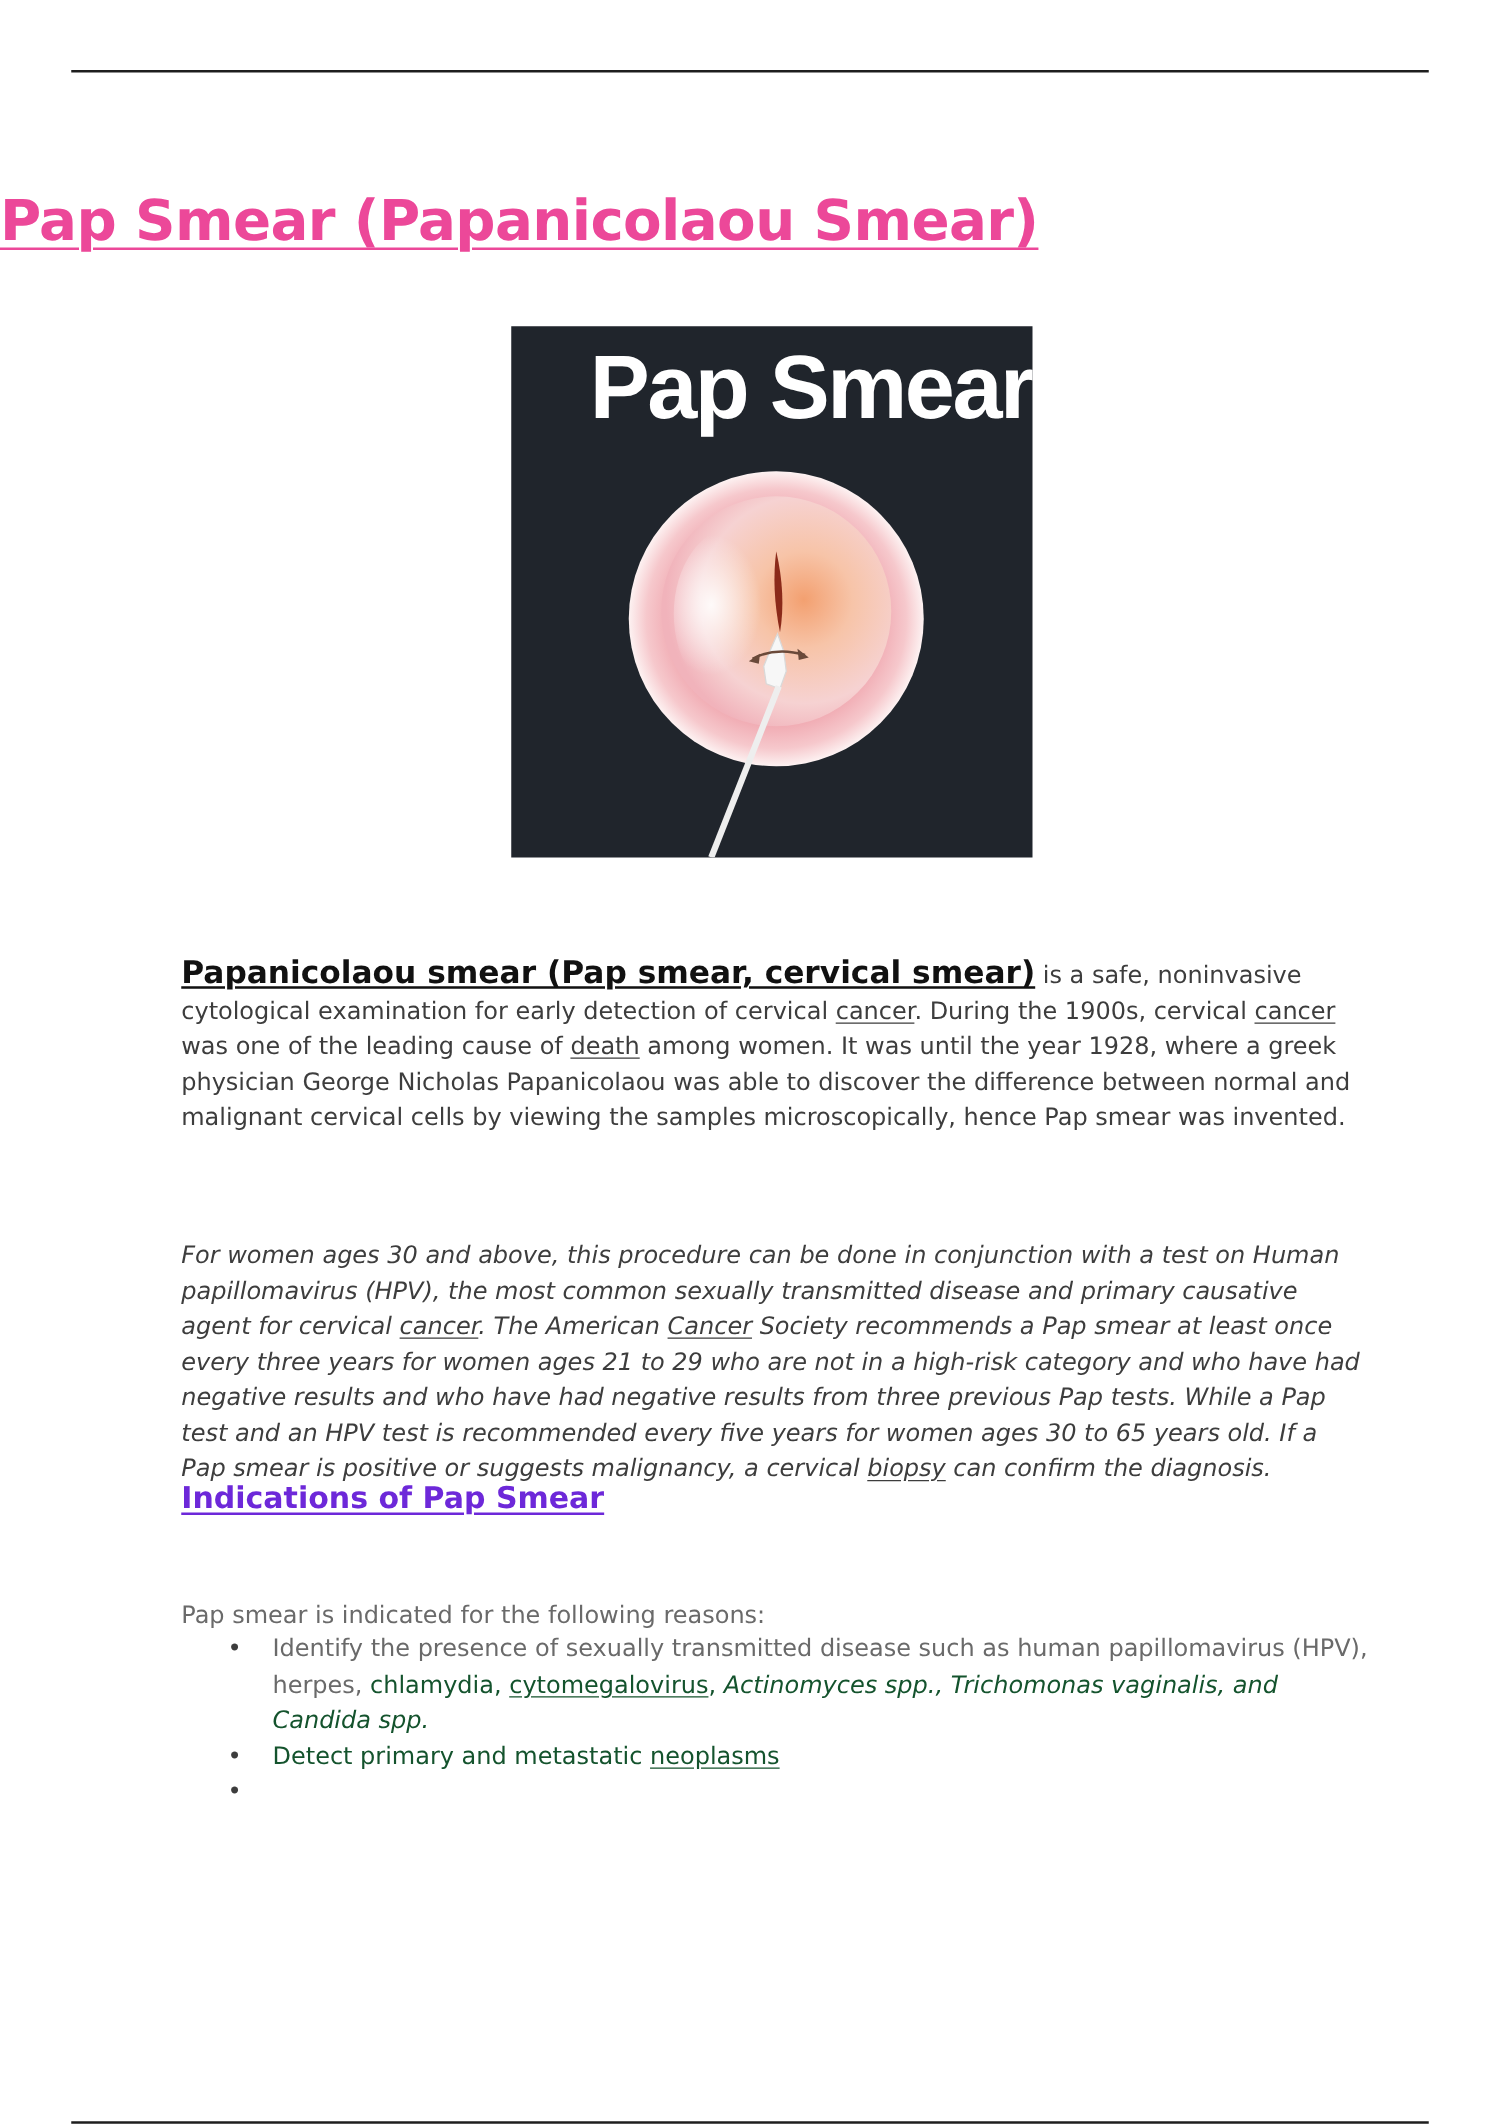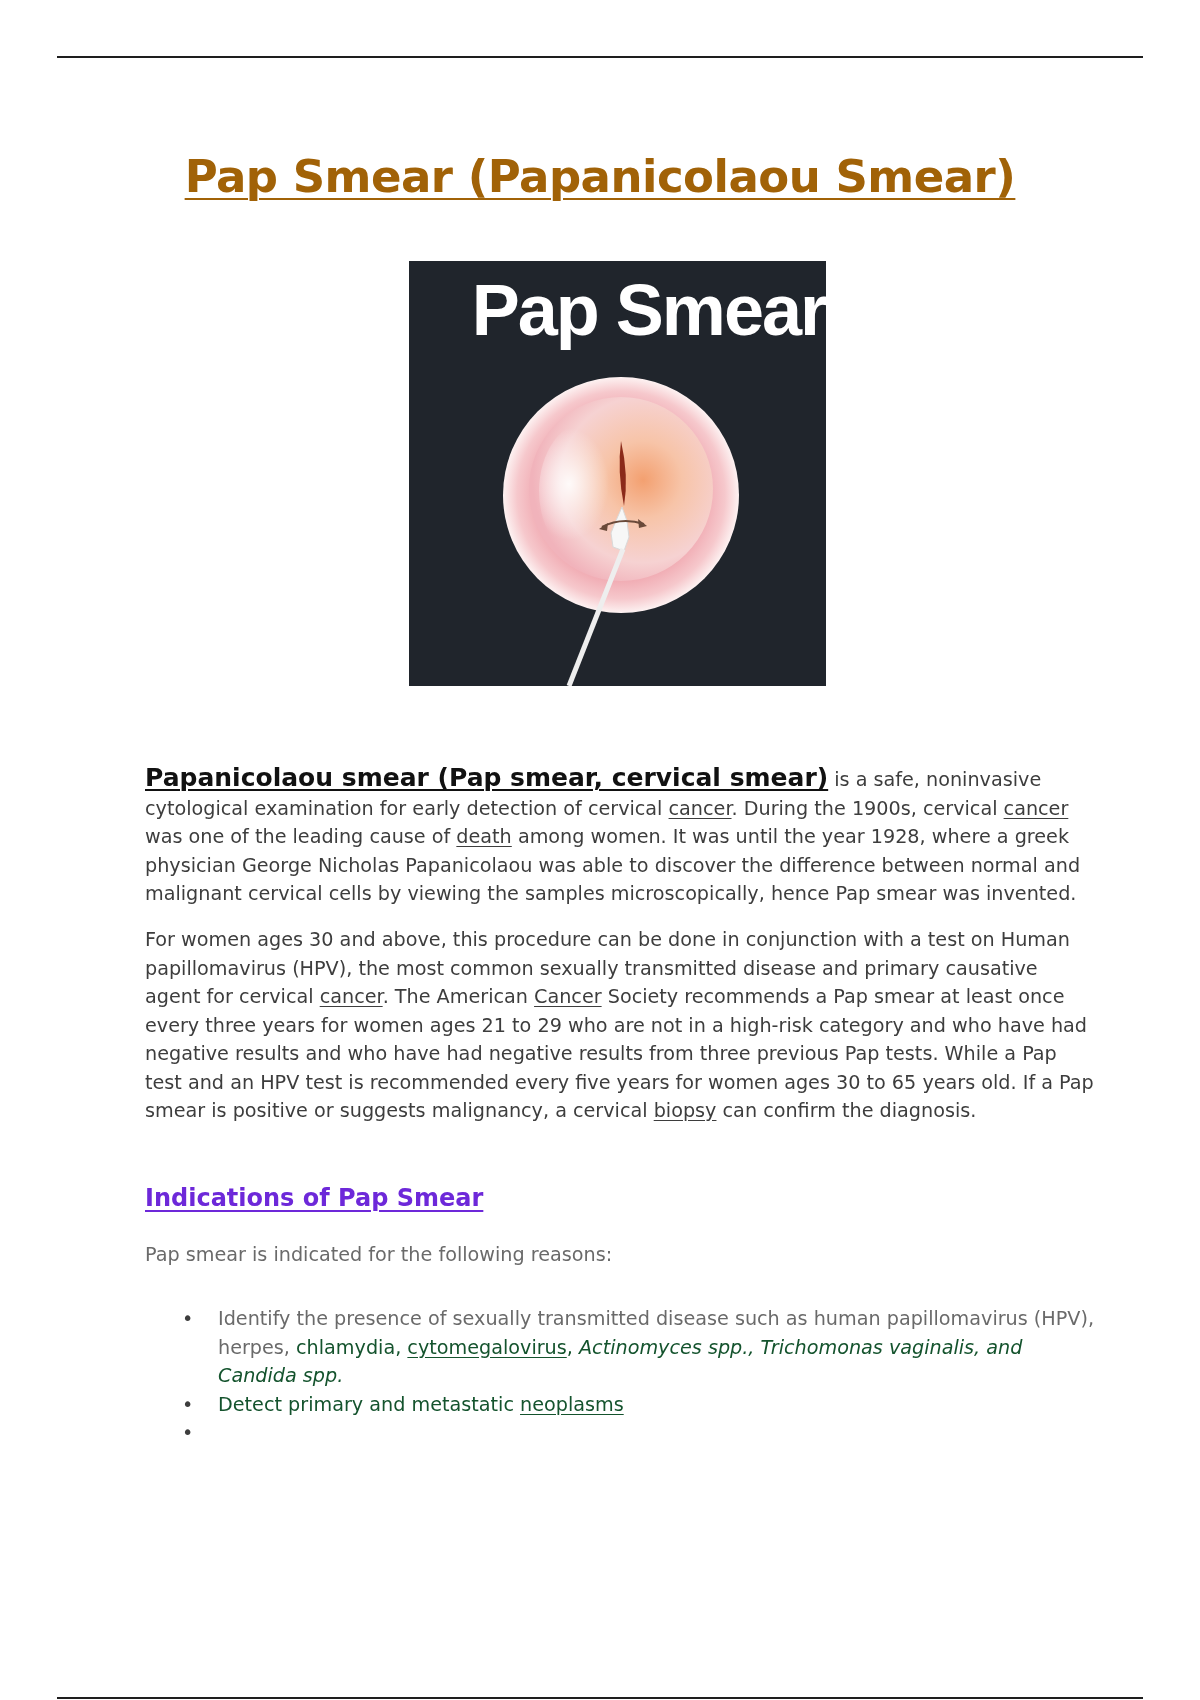--- a/index.html
+++ b/index.html
@@ -1,39 +1,39 @@
 <!DOCTYPE html>
 <html><head>
 <meta charset="utf-8">
 <style>
   html, body { margin: 0; padding: 0; background: #ffffff; }
   body { width: 1200px; height: 1700px; position: relative; overflow: hidden;
          font-family: "DejaVu Sans", sans-serif; color: #3a3a3a; }
   .rule { position: absolute; left: 57px; width: 1086px; height: 2px; background: #1e1e1e; }
   .rule.top { top: 56px; }
   .rule.bottom { top: 1697px; }
-  .title { position: absolute; top: 150px; left: 0; width: 1200px; text-align: center;
-           font-size: 45px; font-weight: bold; color: #a16207; letter-spacing: -0.5px; }
+  .title { position: absolute; top: 150px; left: 0; width: 1200px; text-align: left;
+           font-size: 45px; font-weight: bold; color: #ec4899; letter-spacing: -0.5px; }
   .title span { text-decoration: underline; text-decoration-thickness: 2px; text-underline-offset: 6px; }
   .figure { position: absolute; left: 409px; top: 261px; width: 417px; height: 425px;
             background: #20252c; overflow: hidden; }
   .figure .fig-title { position: absolute; top: 8px; left: 0; width: 100%; text-align: right;
             font-family: "Liberation Sans", sans-serif; font-weight: bold; font-size: 72px;
             color: #ffffff; letter-spacing: -2px; }
   .figure svg { position: absolute; left: 0; top: 0; }
   .content { position: absolute; left: 145px; width: 950px; }
   p { margin: 0; font-size: 19.2px; line-height: 28.5px; color: #3d3d3d; }
   .p1 { top: 764px; }
   .p1 .lead { font-size: 25px; font-weight: bold; color: #111; text-decoration: underline;
               text-decoration-thickness: 2px; text-underline-offset: 3px; }
-  .p2 { top: 926px; }
+  .p2 { top: 990px; font-style: italic; }
   .u { text-decoration: underline; text-underline-offset: 3px; }
   .h2 { top: 1184px; font-size: 24px; font-weight: bold; color: #6d28d9;
         text-decoration: underline; text-decoration-thickness: 2px; text-underline-offset: 4px; }
-  .intro { top: 1241px; color: #6a6a6a; }
+  .intro { top: 1278px; color: #6a6a6a; }
   ul { position: absolute; left: 145px; top: 1305px; width: 950px; margin: 0; padding: 0;
        list-style: none; font-size: 19.2px; line-height: 28.5px; }
   li { position: relative; padding-left: 73px; color: #3d3d3d; }
   li .bullet { position: absolute; left: 37px; top: 0; }
   .gray { color: #6a6a6a; }
   .dark { color: #14532d; }
   .it { font-style: italic; }
 </style>
 </head>
 <body>

